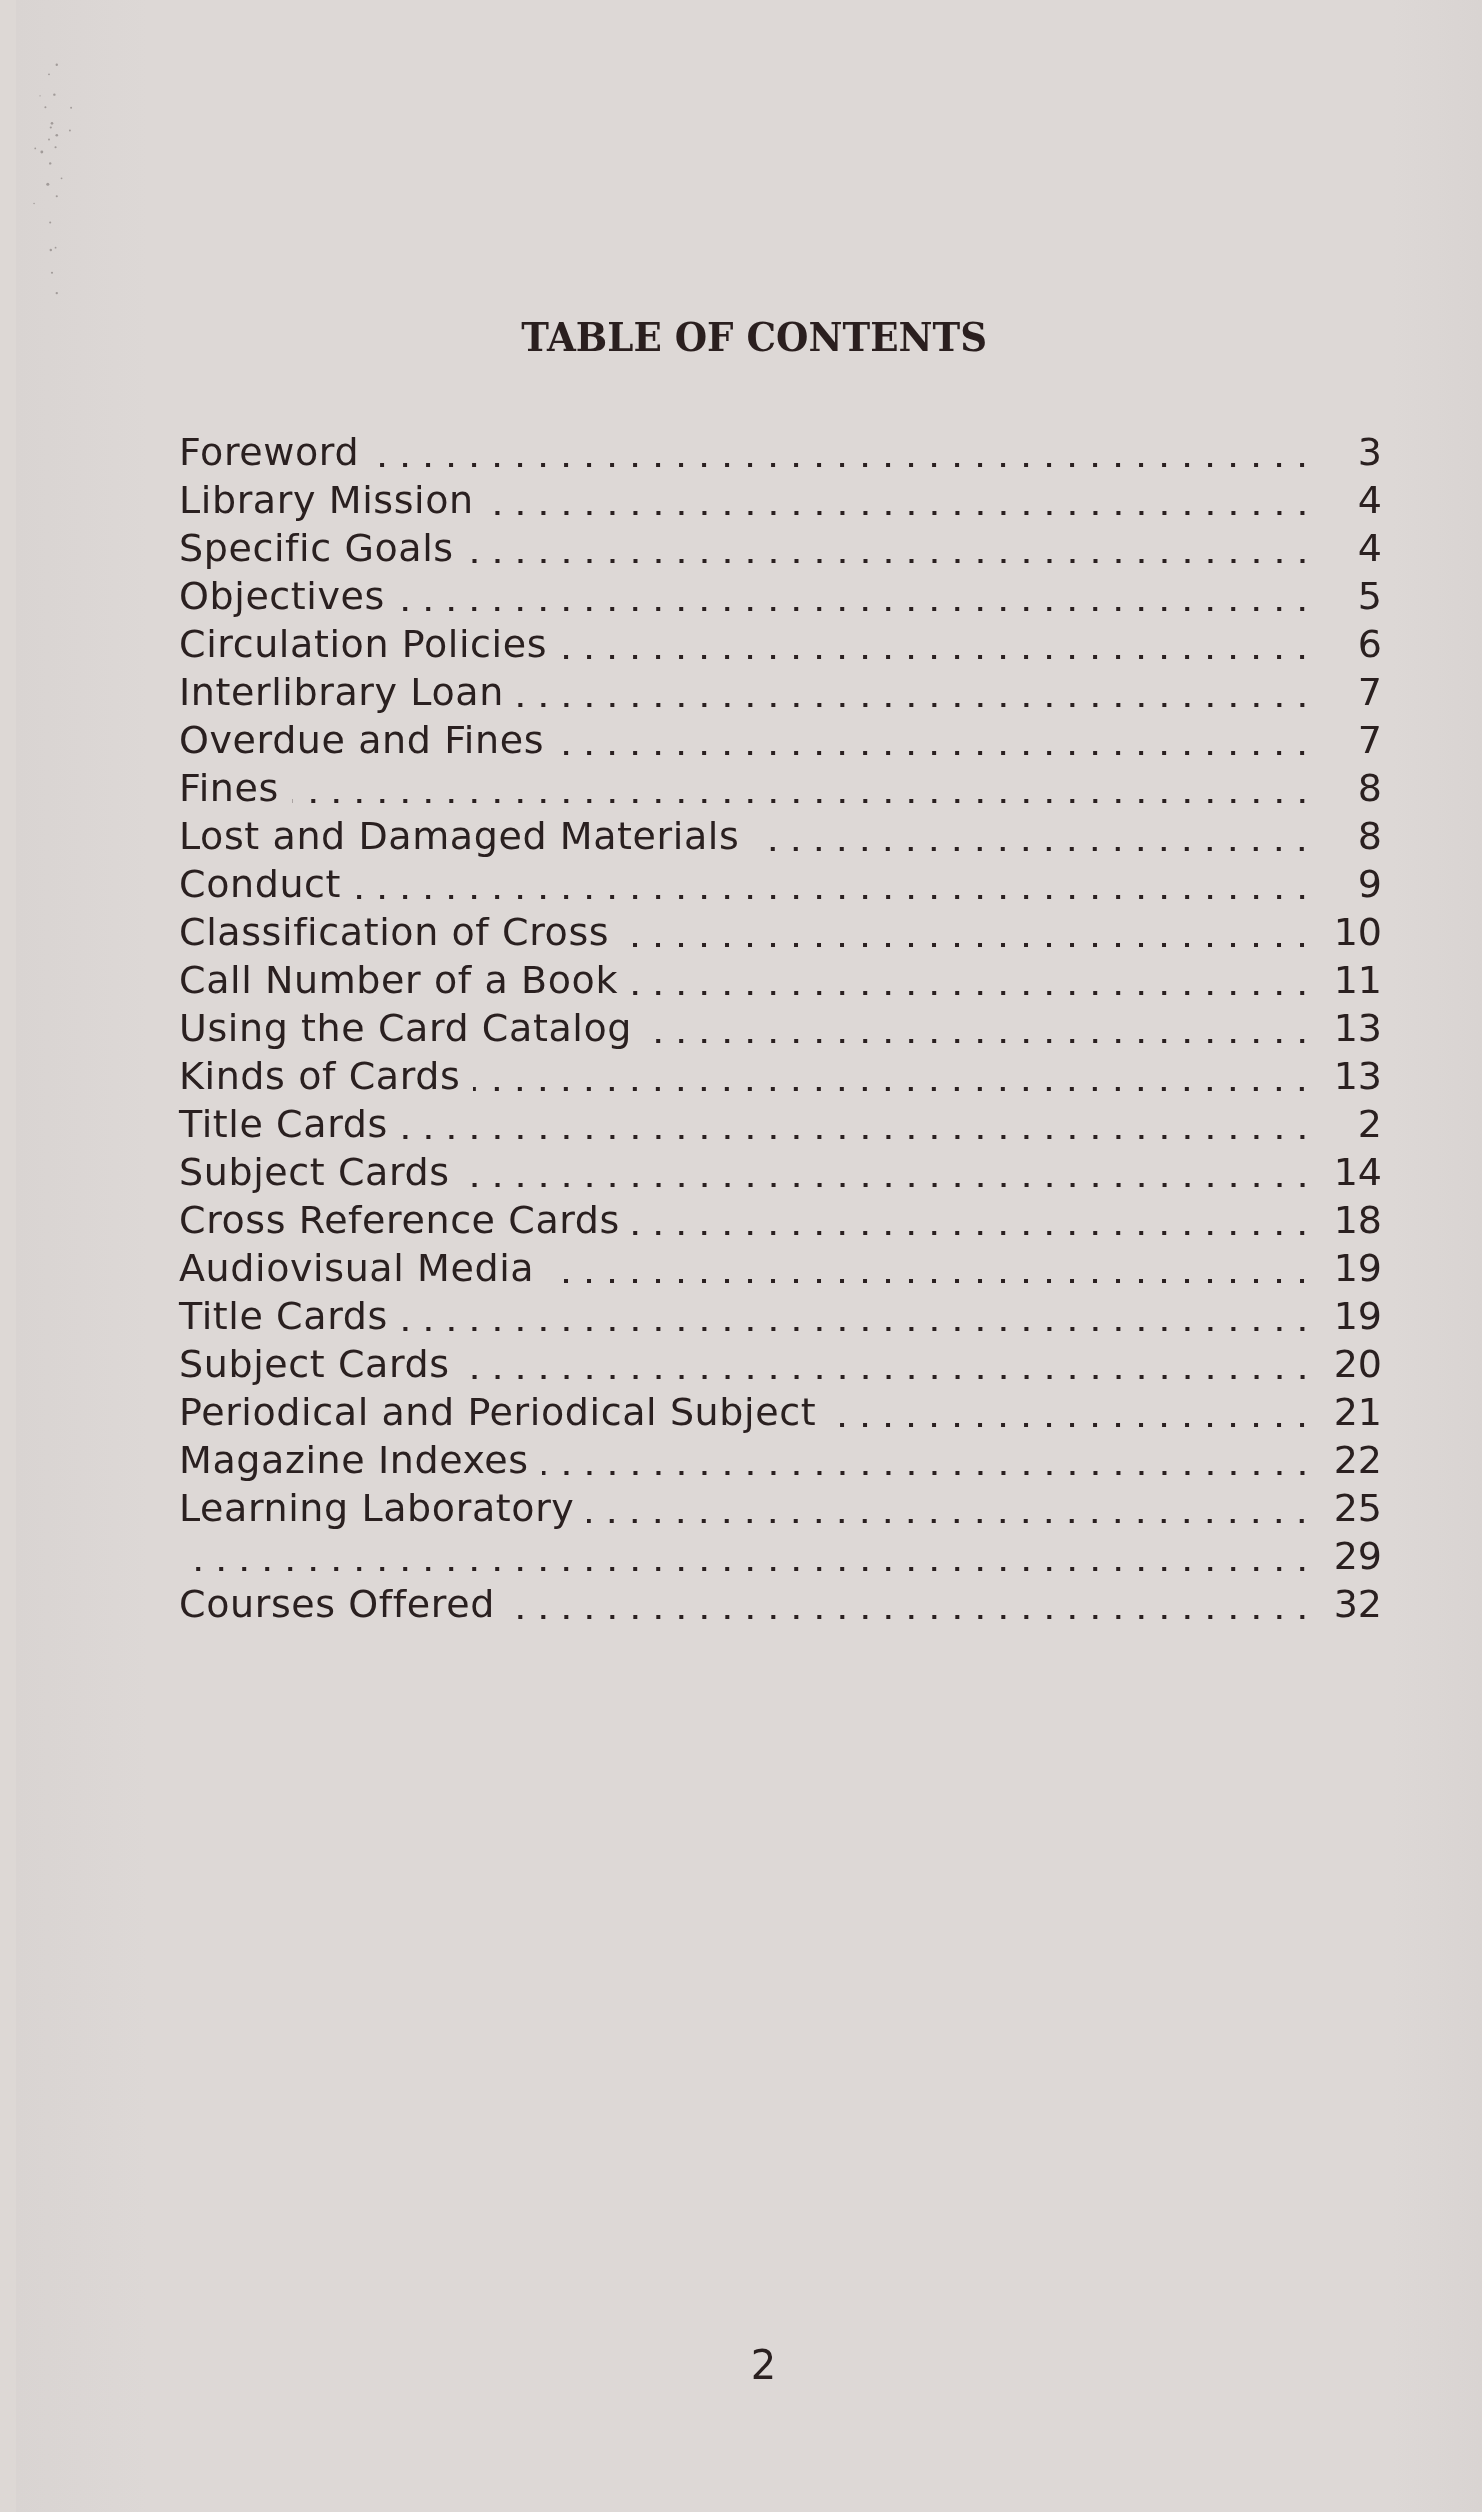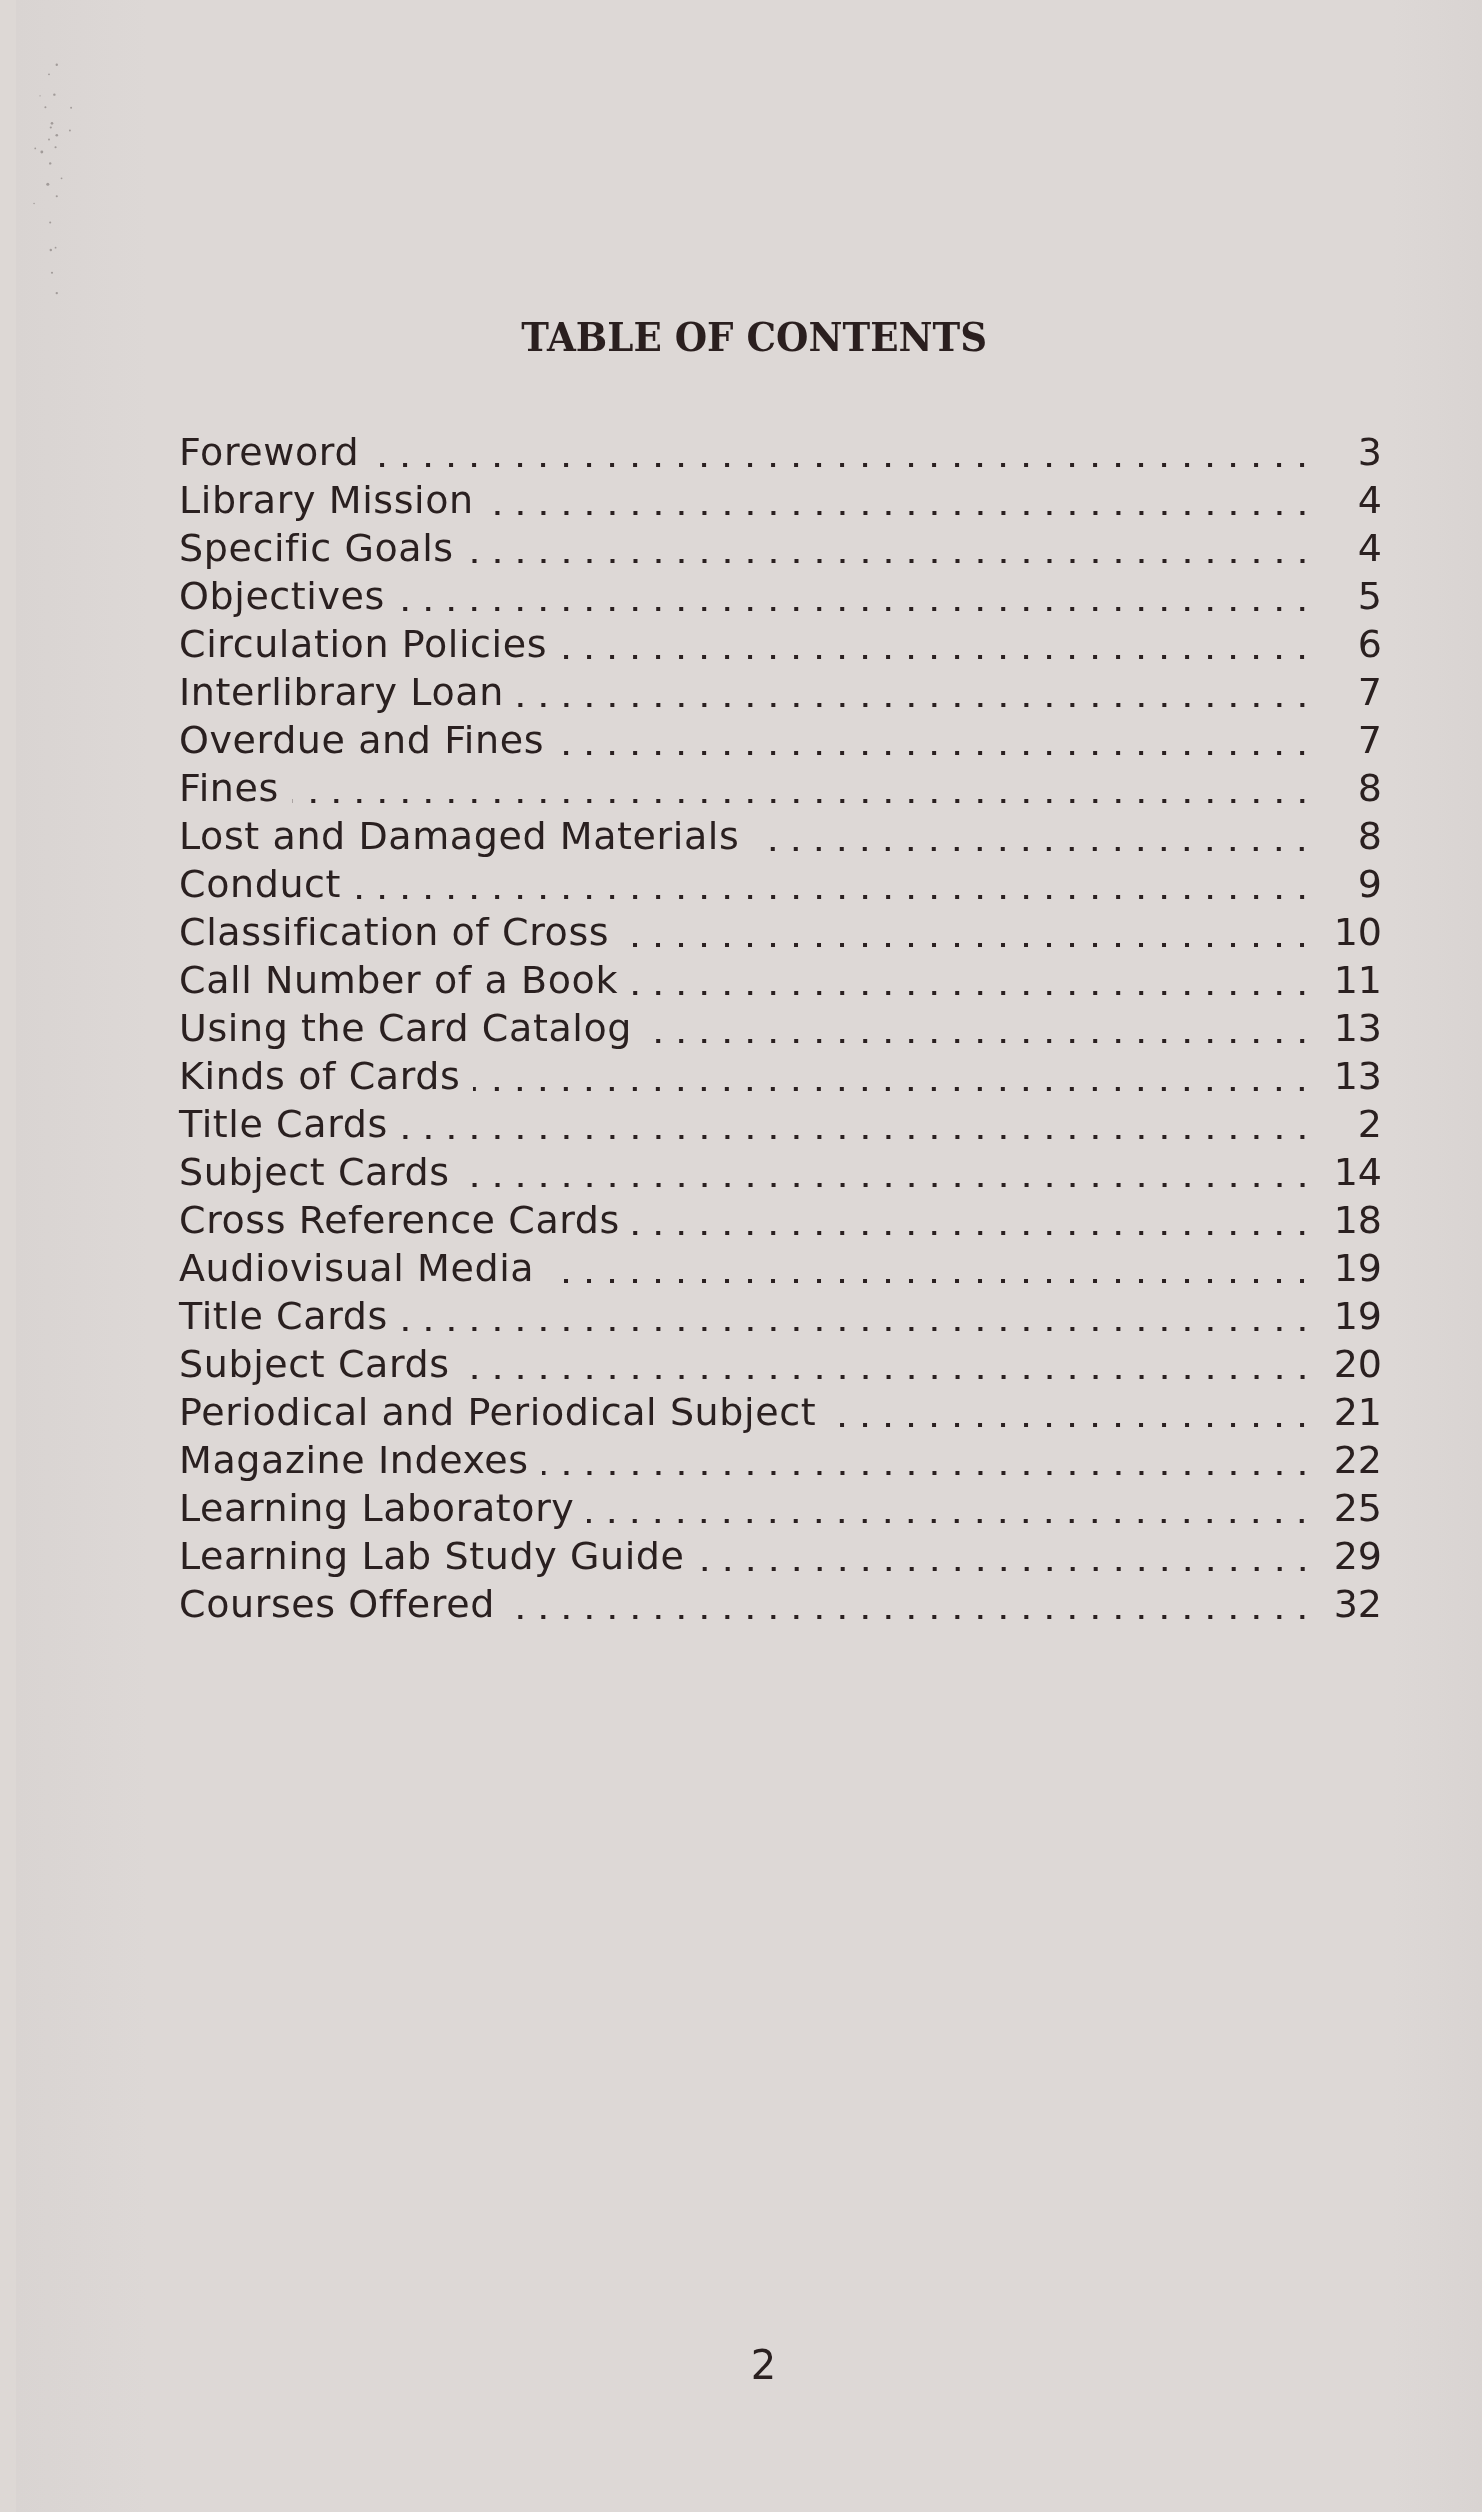--- a/index.html
+++ b/index.html
@@ -235,21 +235,20 @@
       <span class="toc-label">Magazine Indexes</span>
       <span class="toc-leader"></span>
       <span class="toc-page">22</span>
     </div>
     <div class="toc-row">
       <span class="toc-label">Learning Laboratory</span>
       <span class="toc-leader"></span>
       <span class="toc-page">25</span>
     </div>
     <div class="toc-row">
-      <span class="toc-label">Learning Lab Study Guide</span>
       <span class="toc-leader"></span>
       <span class="toc-page">29</span>
     </div>
     <div class="toc-row">
       <span class="toc-label">Courses Offered</span>
       <span class="toc-leader"></span>
       <span class="toc-page">32</span>
     </div>
   </div>
 

